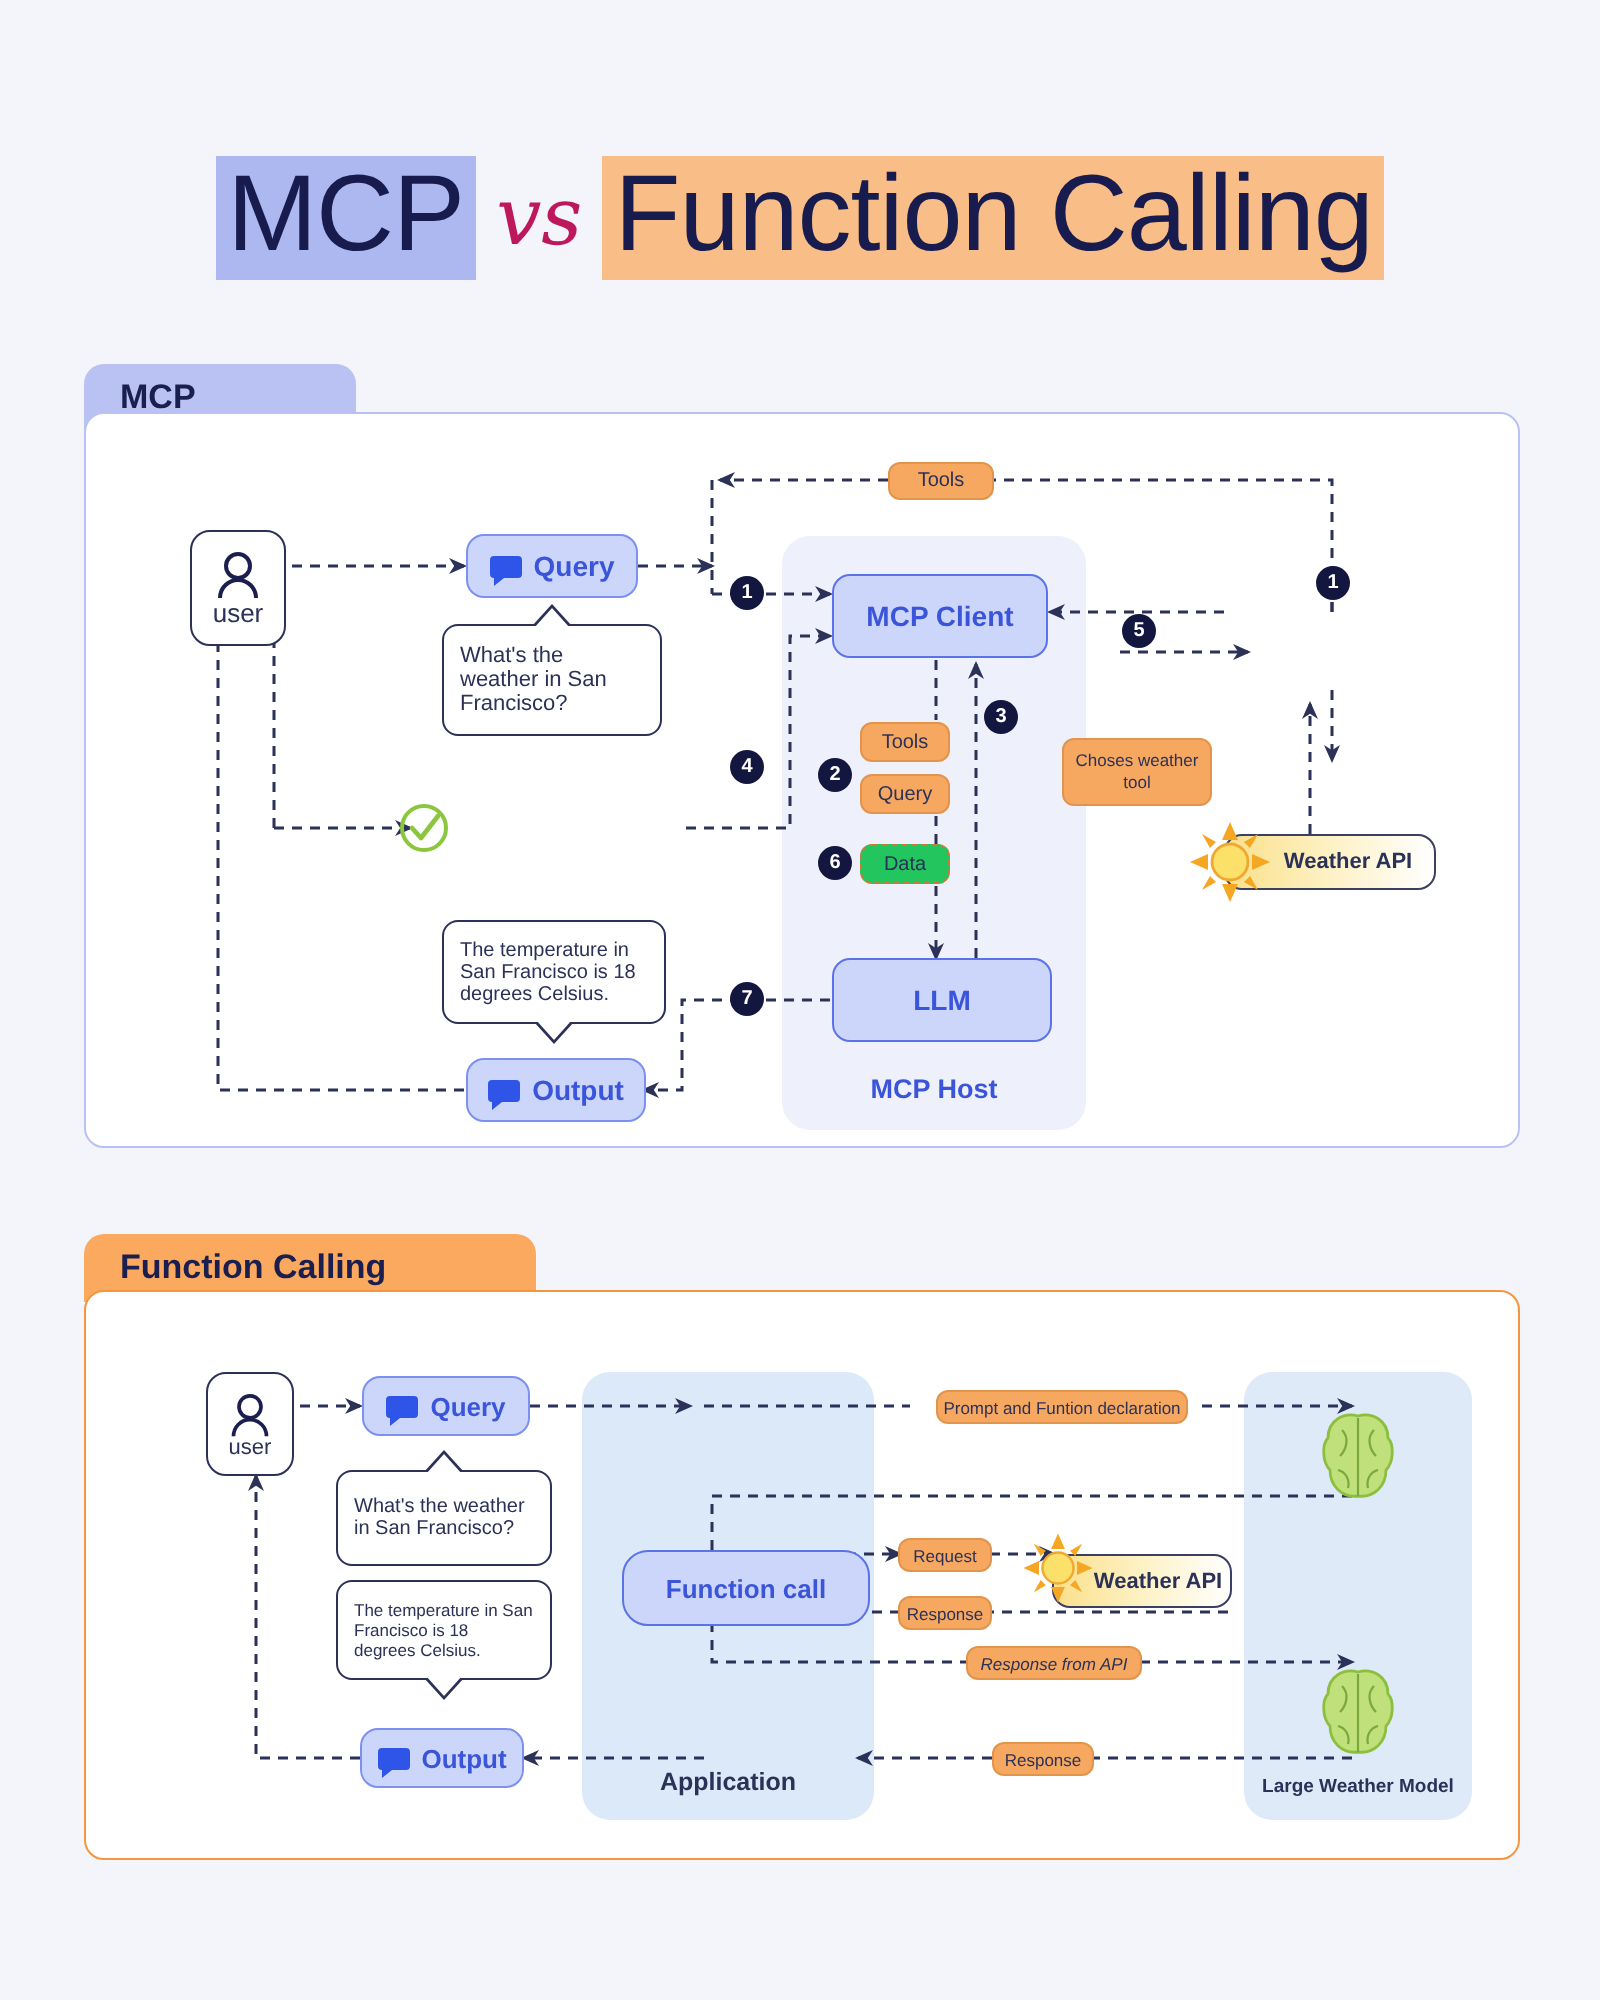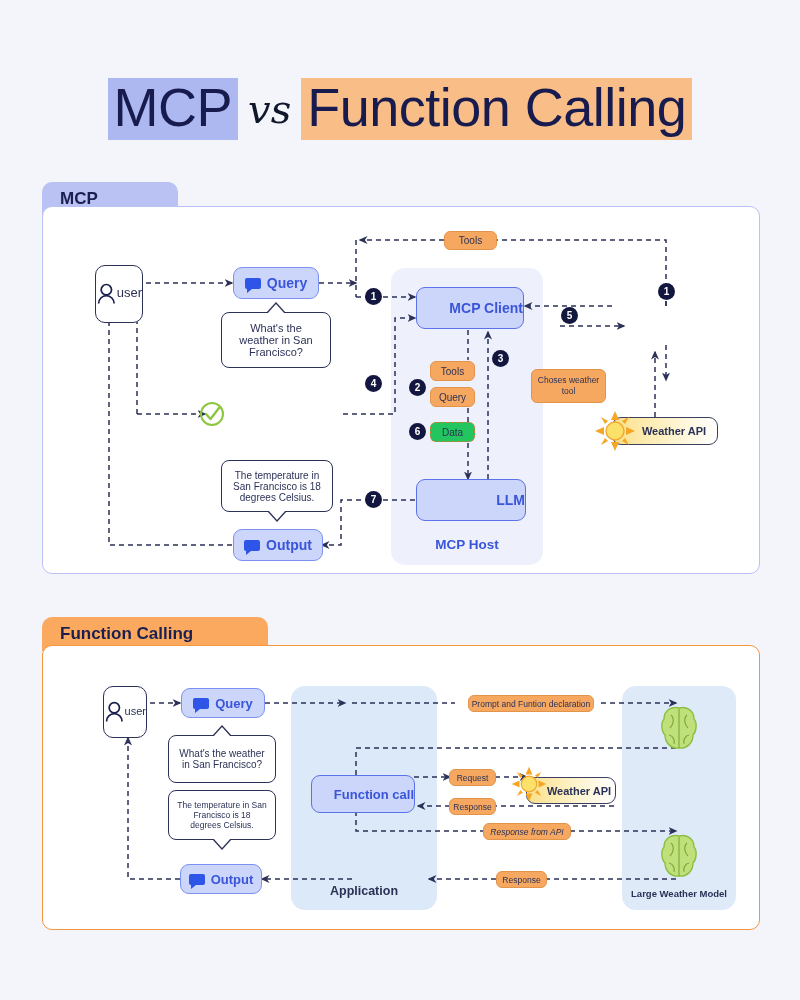--- a/index.html
+++ b/index.html
@@ -17,21 +17,21 @@
     text-align: center; white-space: nowrap;
   }
   .title-seg {
     font-size: 54px; font-weight: 400; color: #171b4d;
     letter-spacing: -0.5px; line-height: 1; vertical-align: middle;
     display: inline-block; padding: 2px 6px 6px 6px;
   }
   .title-mcp { background: #aeb8f0; }
   .title-vs {
     font-family: "DejaVu Serif", serif; font-style: italic;
-    font-size: 40px; color: #0f172a; padding: 0 10px;
+    font-size: 40px; color: #be185d; padding: 0 10px;
     display: inline-block; vertical-align: middle;
   }
   .title-fc { background: #f9bd88; }
 
   
   .panel { position: absolute; background: #ffffff; border-radius: 10px; }
   .panel-tab {
     position: absolute; height: 34px; border-radius: 10px 10px 0 0;
     display: flex; align-items: center; padding: 0 18px;
     font-size: 17px; font-weight: 700; color: #1b1f50;
@@ -45,21 +45,20 @@
 
   
   .node {
     position: absolute; box-sizing: border-box;
     display: flex; align-items: center; justify-content: center;
     text-align: center; border-radius: 9px;
   }
   .box-blue {
     background: #ccd6fb; border: 1.2px solid #5b73e8; color: #3a55d9;
     font-weight: 700;
-    justify-content: flex-end;
   }
   .box-blue-soft {
     background: #ccd6fb; border: 1.2px solid #7b90f0; color: #3a55d9;
     font-weight: 700;
   }
   .box-green {
     background: #d3eb9a; border: 1.2px solid #a6ca5a; color: #2b3157;
     font-weight: 600;
   }
   .box-orange {
@@ -86,21 +85,21 @@
   #mcp-host-label { left: 391px; top: 537px; width: 152px; color: #3a55d9;
     font-size: 13.5px; }
   #fc-app-label { left: 291px; top: 884px; width: 146px; }
   #fc-llm-label { left: 613px; top: 888px; width: 132px; font-size: 9.5px; }
 
   
   .bubble {
     position: absolute; box-sizing: border-box;
     background: #fff; border: 1.4px solid #2b3157; border-radius: 8px;
     display: flex; align-items: center; justify-content: center;
-    text-align: center; color: #2b3157; padding: 4px 8px;
+    color: #2b3157; padding: 4px 8px;
   }
   .bubble .tail, .bubble .tail-i {
     position: absolute; left: 50%; width: 0; height: 0;
   }
   .bub-up .tail { top: -11px; margin-left: -10px;
     border-left: 10px solid transparent; border-right: 10px solid transparent;
     border-bottom: 11px solid #2b3157; }
   .bub-up .tail-i { top: -9px; margin-left: -9px;
     border-left: 9px solid transparent; border-right: 9px solid transparent;
     border-bottom: 10px solid #fff; }
@@ -108,21 +107,21 @@
     border-left: 10px solid transparent; border-right: 10px solid transparent;
     border-top: 11px solid #2b3157; }
   .bub-down .tail-i { bottom: -9px; margin-left: -9px;
     border-left: 9px solid transparent; border-right: 9px solid transparent;
     border-top: 10px solid #fff; }
 
   
   .user-box {
     position: absolute; box-sizing: border-box;
     background: #fff; border: 1.5px solid #2b3157; border-radius: 10px;
-    display: flex; flex-direction: row; align-items: center;
+    display: flex; flex-direction: column; align-items: center;
     justify-content: center;
   }
   .user-label { font-size: 13px; color: #2b3157; margin-top: -3px; }
 
   
   .weather {
     position: absolute; box-sizing: border-box;
     background: linear-gradient(90deg, #fbe08a 0%, #fdf0bf 45%, #ffffff 100%);
     border: 1.3px solid #3a3f63; border-radius: 9px;
     display: flex; align-items: center; justify-content: center;
@@ -366,21 +365,21 @@
       <span class="tail"></span>
         <span class="tail-i"></span>
       <span>The temperature in San Francisco is 18 degrees Celsius.</span>
     </div>
 
     <div class="node box-blue-soft fs13" style="left:180px;top:864px;width:82px;height:30px;">
       <span class="chat-ico"></span>
       <span>Output</span>
     </div>
 
-    <div class="node box-blue fs13" style="left:311px;top:775px;width:104px;height:38px;">
+    <div class="node box-blue fs13" style="left:311px;top:775px;width:124px;height:38px;border-radius:13px;">
       <span>Function call</span>
     </div>
 
     <div class="subpanel-label" id="fc-app-label">Application</div>
     <div class="subpanel-label" id="fc-llm-label">Large Weather Model</div>
 
     <div class="node box-orange fs9" style="left:468px;top:695px;width:126px;height:17px;">
       <span>Prompt and Funtion declaration</span>
     </div>
     <div class="node box-orange fs9" style="left:449px;top:769px;width:47px;height:17px;">

